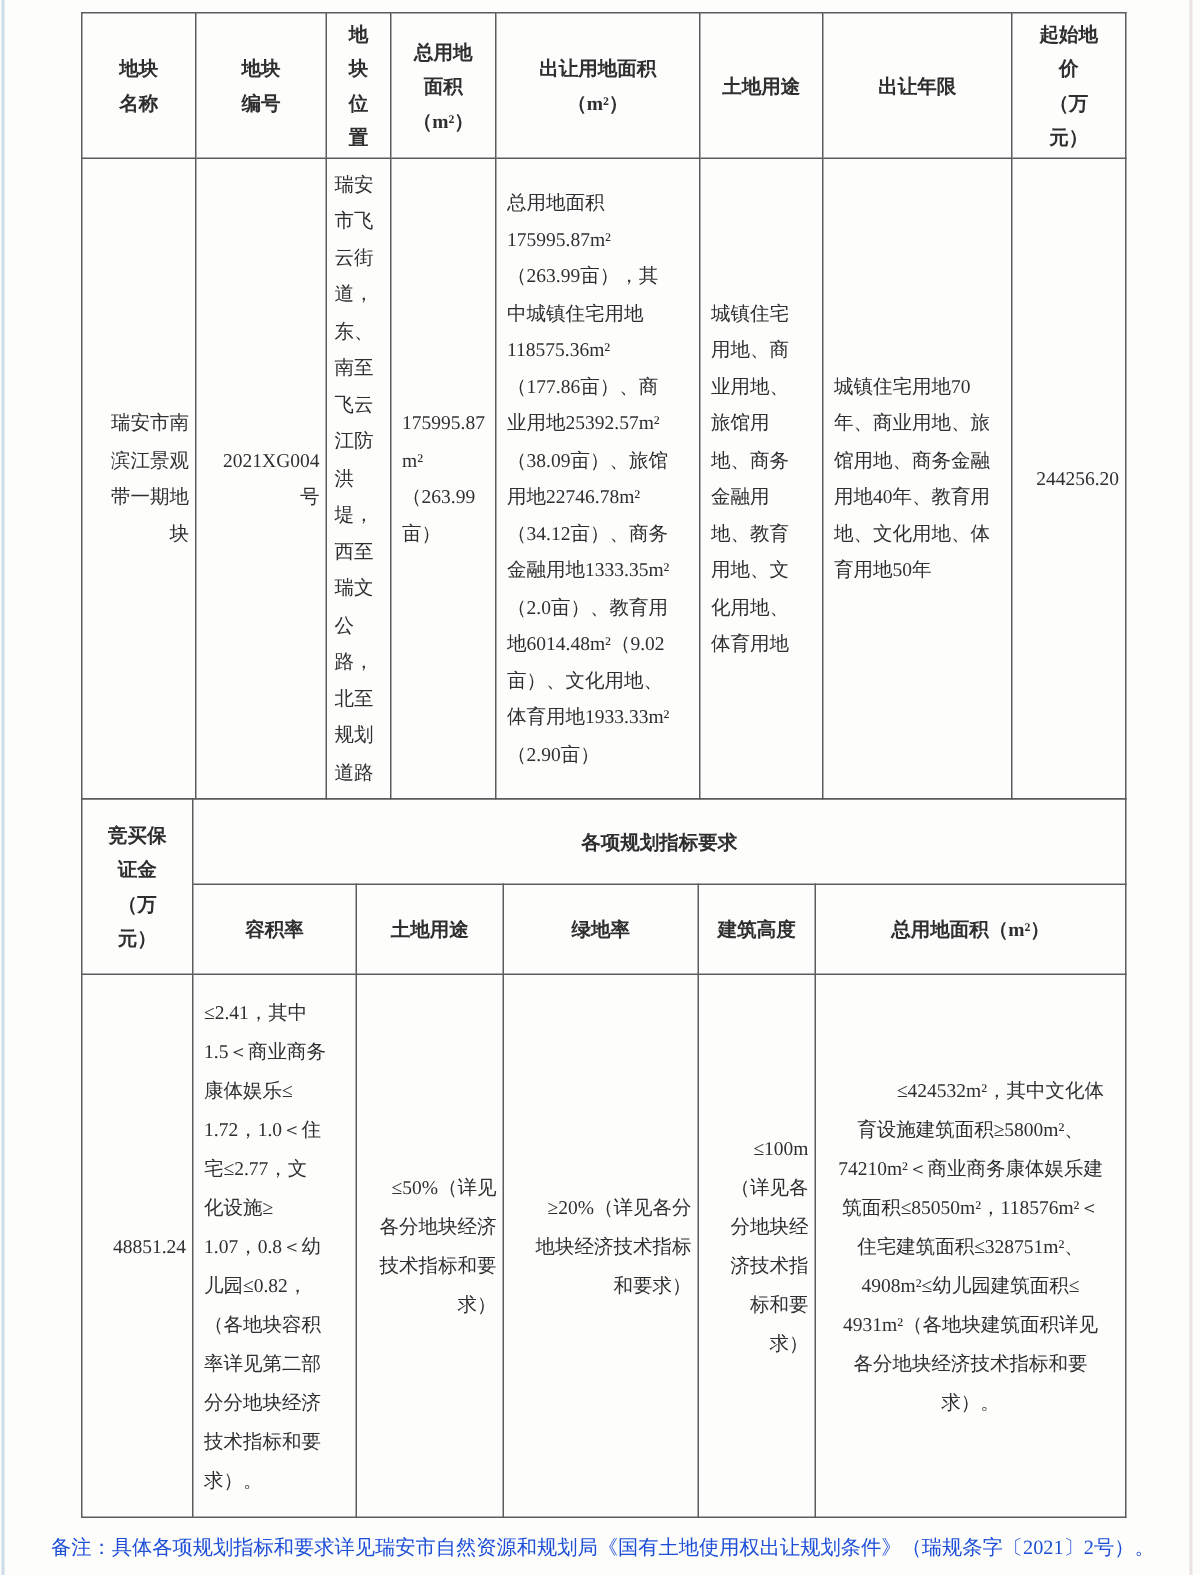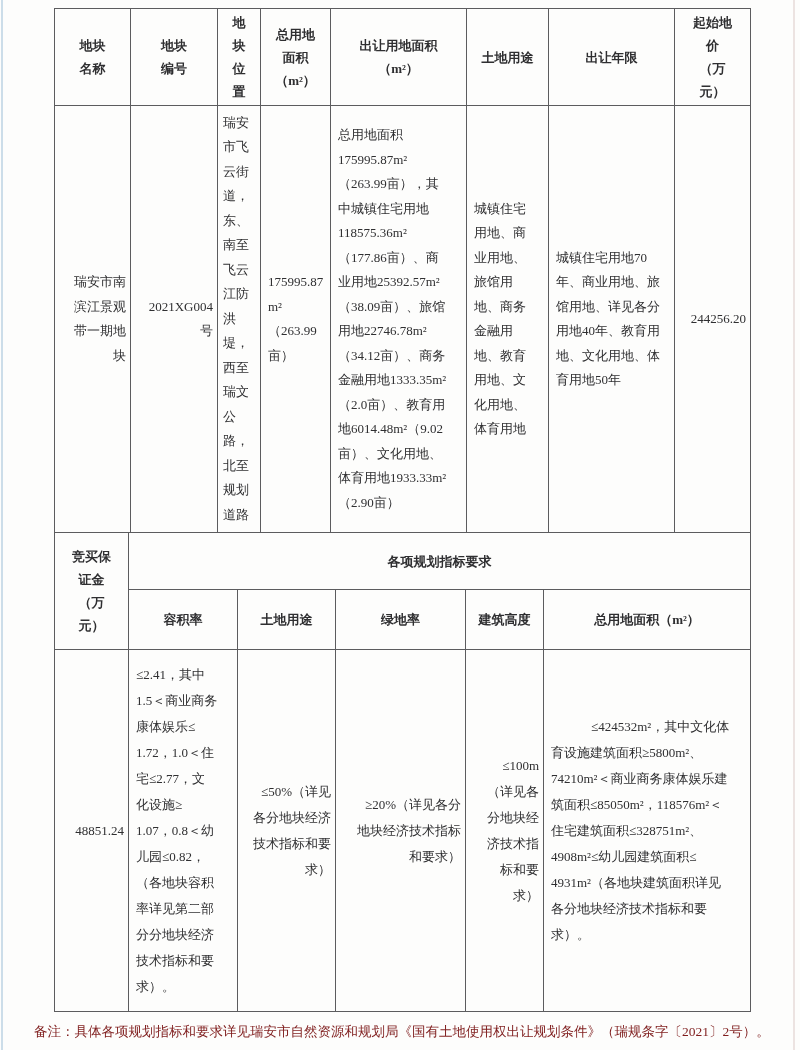--- a/index.html
+++ b/index.html
@@ -26,25 +26,25 @@
   .r-head{height:95px;}
   .r-data1{height:427px;}
   .r-data1 td{line-height:24.5px;}
   .r-band{height:57px;}
   .r-sub{height:60px;padding-left:41px;}
   .r-data2{height:362px;}
   .r-data2 td{line-height:26px;}
   .c-center{text-align:right;padding:3px 4px;}
   .c-left{text-align:left;padding:4px 7px;}
   .loc{padding:3px 5px;font-family:Liberation Serif, serif;}
-  .fa{text-indent:40px;}
+  .fa{text-indent:40px;text-align:center;}
   .note{
     position:absolute;left:7px;top:1019px;width:782px;
     font-size:13.5px;line-height:25px;text-indent:2em;
-    color:#7f1d1d;
+    color:#1d4ed8;
   }
 </style>
 </head>
 <body>
 
 <div class="edge-left"></div>
 <div class="edge-right"></div>
 
 <div class="doc">
 
@@ -130,21 +130,21 @@
 业用地、
 旅馆用
 地、商务
 金融用
 地、教育
 用地、文
 化用地、
 体育用地</td>
         <td class="c-left">城镇住宅用地70
 年、商业用地、旅
-馆用地、详见各分
+馆用地、商务金融
 用地40年、教育用
 地、文化用地、体
 育用地50年</td>
         <td class="c-center">244256.20</td>
       </tr>
     </tbody>
   </table>
 
   <table class="t2">
     <colgroup>

